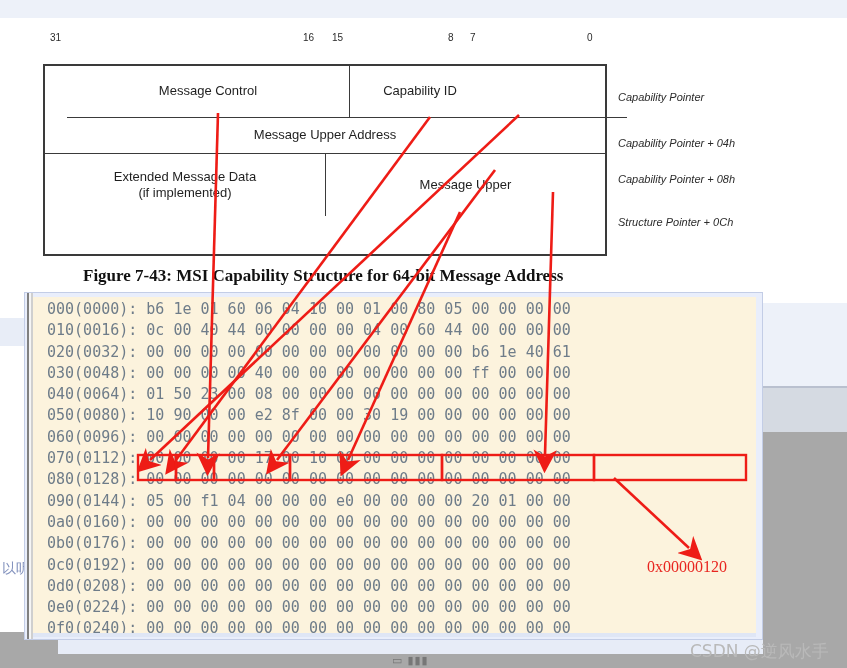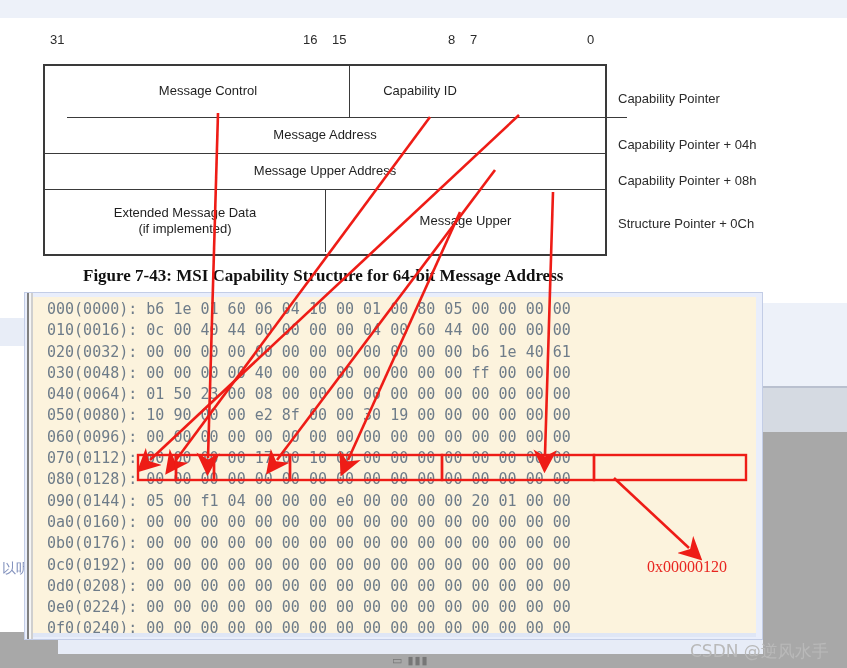--- a/index.html
+++ b/index.html
@@ -67,21 +67,21 @@
     font-size:14px; color:#5a6ea8; opacity:.75;
     font-family:"DejaVu Sans", sans-serif;
     white-space:nowrap;
   }
 
   
   #figure-area {
     position:absolute; left:0; top:18px; width:763px; height:270px;
   }
   .bitlabel {
-    position:absolute; font-size:13px; color:#2b2b2b;
+    position:absolute; font-size:10px; color:#2b2b2b;
     font-family:"Liberation Sans", sans-serif;
   }
   #reg-table {
     position:absolute; left:43px; top:46px; width:564px; height:192px;
     border:2px solid #3a3a3a; background:#fff;
   }
   .reg-row { display:flex; width:100%; border-bottom:1.5px solid #3a3a3a; }
   .reg-row:last-child { border-bottom:none; }
   .reg-cell {
     display:flex; align-items:center; justify-content:center; text-align:center;
@@ -94,21 +94,21 @@
   #row2 { height:36px; }
   #row3 { height:62px; }
   .c-msgctl  { width:283px; }
   .c-nextcap { width:141px; }
   .c-capid   { width:140px; }
   .c-full    { width:100%; }
   .c-extmsg  { width:283px; }
   .c-msgdata { width:281px; }
 
   .side-label {
-    position:absolute; font-size:13px; color:#2b2b2b; white-space:nowrap;
+    position:absolute; font-size:11px; color:#2b2b2b; white-space:nowrap;font-style:italic;
   }
   #fig-caption {
     position:absolute; left:83px; top:248px;
     font-family:"Liberation Serif", serif;
     font-weight:bold; font-size:17px; color:#111;
     white-space:nowrap;
   }
 
   
   #hex-panel {
@@ -186,23 +186,20 @@
   <span class="bitlabel" style="left:470px; top:14px;">7</span>
   <span class="bitlabel" style="left:587px; top:14px;">0</span>
 
   <div id="reg-table">
 
     <div class="reg-row" id="row0">
       <div class="reg-cell c-msgctl">Message Control</div>
       <div class="reg-cell c-capid">Capability ID</div>
     </div>
 
-    <div class="reg-row" id="row1">
-      <div class="reg-cell c-full">Message Address</div>
-    </div>
 
     <div class="reg-row" id="row2">
       <div class="reg-cell c-full">Message Upper Address</div>
     </div>
 
     <div class="reg-row" id="row3">
       <div class="reg-cell c-extmsg">
         <span>Extended Message Data<br>(if implemented)</span>
       </div>
       <div class="reg-cell c-msgdata">Message Upper</div>

